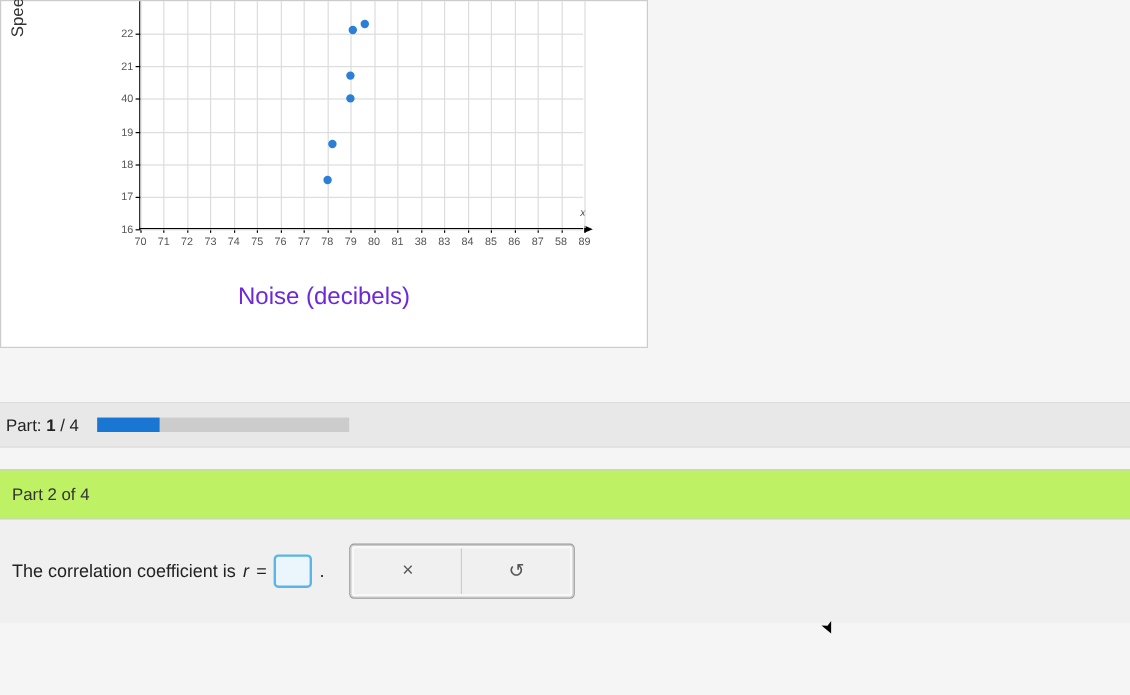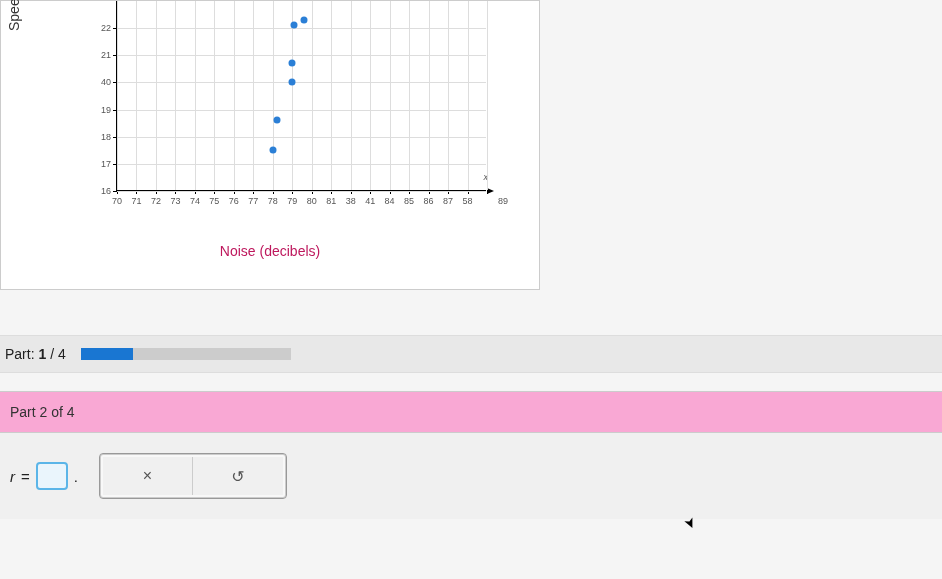--- a/index.html
+++ b/index.html
@@ -32,22 +32,22 @@
       transform: rotate(-90deg);
       transform-origin: left top;
       font-size: 14px;
       color: #333;
     }
     .x-axis-label {
       position: absolute;
       bottom: 30px;
       left: 50%;
       transform: translateX(-50%);
-      font-size: 14px;
-      color: #be185d;
+      font-size: 20px;
+      color: #6d28d9;
     }
     .plot-region {
       position: absolute;
       left: 115px;
       top: 0px;
       width: 370px;
       height: 190px;
       border-left: 1.5px solid #000;
       border-bottom: 1.5px solid #000;
     }
@@ -137,21 +137,21 @@
       height: 12px;
       background: #ccc;
       position: relative;
     }
     .progress-fill {
       height: 100%;
       background: #1976d2;
       width: 25%;
     }
     .part-header {
-      background: #f9a8d4;
+      background: #bef264;
       padding: 12px 10px;
       font-size: 14px;
       color: #333;
       margin-top: 18px;
       border-top: 1px solid #ccc;
       border-bottom: 1px solid #ccc;
     }
     .question-section {
       padding: 20px 10px;
       background: #f0f0f0;
@@ -251,39 +251,39 @@
         <div class="tick-mark-x" style="left: 194.737px;"></div>
         <div class="x-tick" style="left: 194.737px;">80</div>
         <div class="grid-line-v" style="left: 214.211px;"></div>
         <div class="tick-mark-x" style="left: 214.211px;"></div>
         <div class="x-tick" style="left: 214.211px;">81</div>
         <div class="grid-line-v" style="left: 233.684px;"></div>
         <div class="tick-mark-x" style="left: 233.684px;"></div>
         <div class="x-tick" style="left: 233.684px;">38</div>
         <div class="grid-line-v" style="left: 253.158px;"></div>
         <div class="tick-mark-x" style="left: 253.158px;"></div>
-        <div class="x-tick" style="left: 253.158px;">41</div>
+        <div class="x-tick" style="left: 253.158px;">83</div>
         <div class="grid-line-v" style="left: 272.632px;"></div>
         <div class="tick-mark-x" style="left: 272.632px;"></div>
         <div class="x-tick" style="left: 272.632px;">84</div>
         <div class="grid-line-v" style="left: 292.105px;"></div>
         <div class="tick-mark-x" style="left: 292.105px;"></div>
         <div class="x-tick" style="left: 292.105px;">85</div>
         <div class="grid-line-v" style="left: 311.579px;"></div>
         <div class="tick-mark-x" style="left: 311.579px;"></div>
         <div class="x-tick" style="left: 311.579px;">86</div>
         <div class="grid-line-v" style="left: 331.053px;"></div>
         <div class="tick-mark-x" style="left: 331.053px;"></div>
         <div class="x-tick" style="left: 331.053px;">87</div>
         <div class="grid-line-v" style="left: 350.526px;"></div>
         <div class="tick-mark-x" style="left: 350.526px;"></div>
         <div class="x-tick" style="left: 350.526px;">58</div>
         <div class="grid-line-v" style="left: 370px;"></div>
         <div class="tick-mark-x" style="left: 370px;"></div>
-        <div class="x-tick" style="left: 370px; margin-left: 16px;">89</div>
+        <div class="x-tick" style="left: 370px;">89</div>
         <div class="grid-line-h" style="top: 190px;"></div>
         <div class="tick-mark-y" style="top: 190px;"></div>
         <div class="y-tick" style="top: 190px;">16</div>
         <div class="grid-line-h" style="top: 162.857px;"></div>
         <div class="tick-mark-y" style="top: 162.857px;"></div>
         <div class="y-tick" style="top: 162.857px;">17</div>
         <div class="grid-line-h" style="top: 135.714px;"></div>
         <div class="tick-mark-y" style="top: 135.714px;"></div>
         <div class="y-tick" style="top: 135.714px;">18</div>
         <div class="grid-line-h" style="top: 108.571px;"></div>
@@ -315,20 +315,21 @@
   </span>
   <div class="progress-bar">
     <div class="progress-fill" id="progress-fill" style="width: 25%;"></div>
   </div>
 </div>
 
 <div class="part-header">Part 2 of 4</div>
 
 <div class="question-section">
   <div class="answer-row">
+    <span>The correlation coefficient is </span>
     <span class="italic">r</span>
     <span> = </span>
     <span class="answer-input"></span>
     <span>.</span>
     <div class="button-group">
       <button class="btn">
         <span>×</span>
       </button>
       <button class="btn">
         <span>↺</span>

